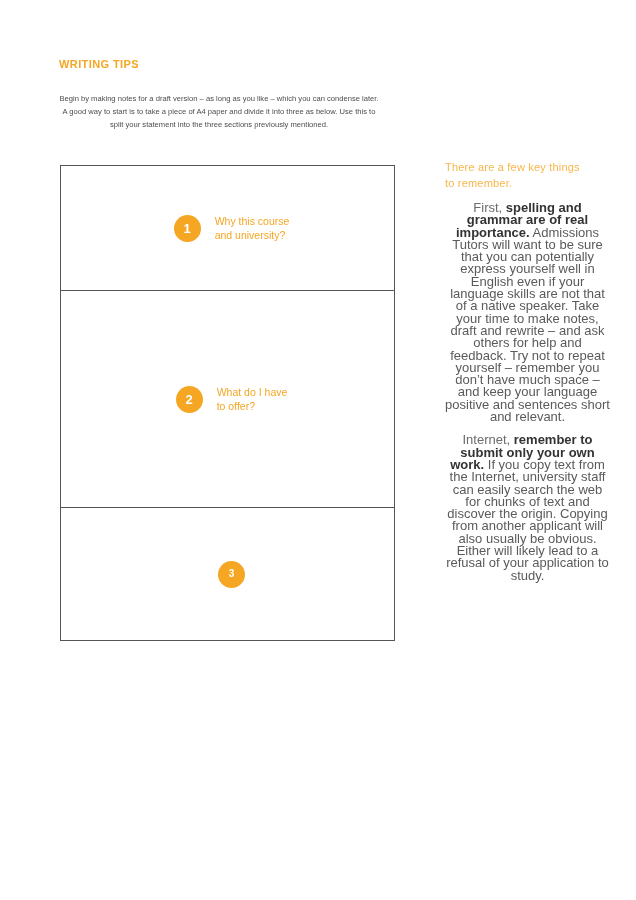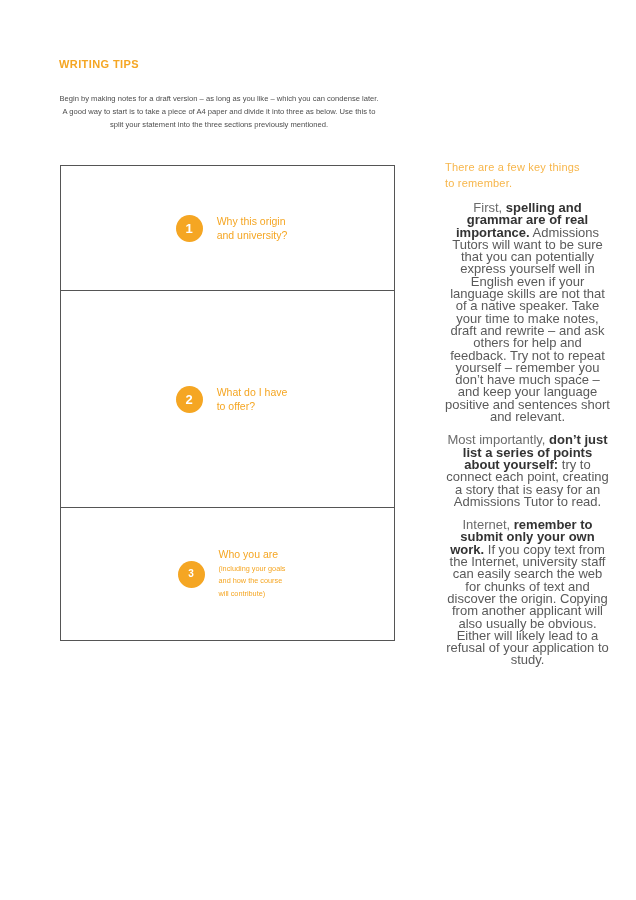--- a/index.html
+++ b/index.html
@@ -145,60 +145,51 @@
   <div class="doc-title">WRITING TIPS</div>
 
   <div class="intro">Begin by making notes for a draft version – as long as you like – which you can condense later.  A good way to start is to take a piece of A4 paper and divide it into three as below. Use this to split your statement into the three sections previously mentioned.</div>
 
   <div class="boxes">
 
     <div class="box box-1">
       <div class="box-inner">
         <div class="num-circle">1</div>
         <div>
-          <div class="box-label">Why this origin
+          <div class="box-label">Why this course
 and university?</div>
         </div>
       </div>
     </div>
 
     <div class="box box-2">
       <div class="box-inner">
         <div class="num-circle">2</div>
         <div>
           <div class="box-label">What do I have
 to offer?</div>
         </div>
       </div>
     </div>
 
     <div class="box box-3">
       <div class="box-inner">
         <div class="num-circle small-digit">3</div>
-        <div>
-          <div class="box-label">Who  you are</div>
-          <div class="box-label-sub">(including  your goals
-and how the course
-will contribute)</div>
-        </div>
       </div>
     </div>
 
   </div>
 
   <div class="side">
     <div class="side-heading">There are a few key things
 to remember.</div>
 
     <div class="side-p">
       <span class="lead">First, </span><b>spelling and grammar are of real importance.</b><span> Admissions Tutors will want to be sure that you can potentially express yourself well in English even if your language skills are not that of a native speaker. Take your time to make notes, draft and rewrite – and ask others for help and feedback. Try not to repeat yourself – remember you don’t have much space – and keep your language positive and sentences short and relevant.</span>
     </div>
 
-    <div class="side-p">
-      <span class="lead">Most importantly, </span><b>don’t just list a series of points about yourself:</b><span> try to connect each point, creating a story that is easy for an Admissions Tutor to read.</span>
-    </div>
 
     <div class="side-p">
       <span class="lead">Internet, </span><b>remember to submit only your own work.</b><span> If you copy text from the Internet, university staff can easily search the web for chunks of text and discover the origin. Copying from another applicant will also usually be obvious. Either will likely lead to a refusal of your application to study.</span>
     </div>
   </div>
 
 </div>
 
 </body></html>

